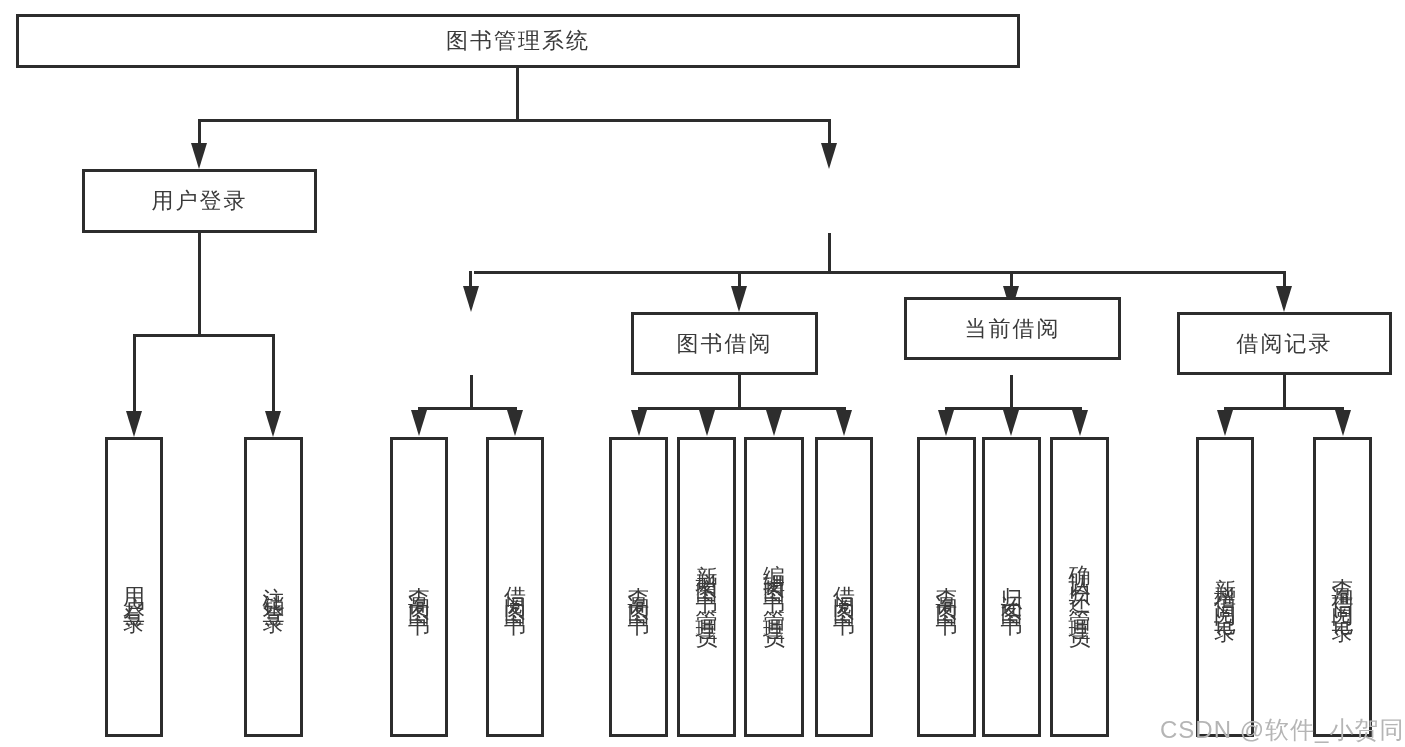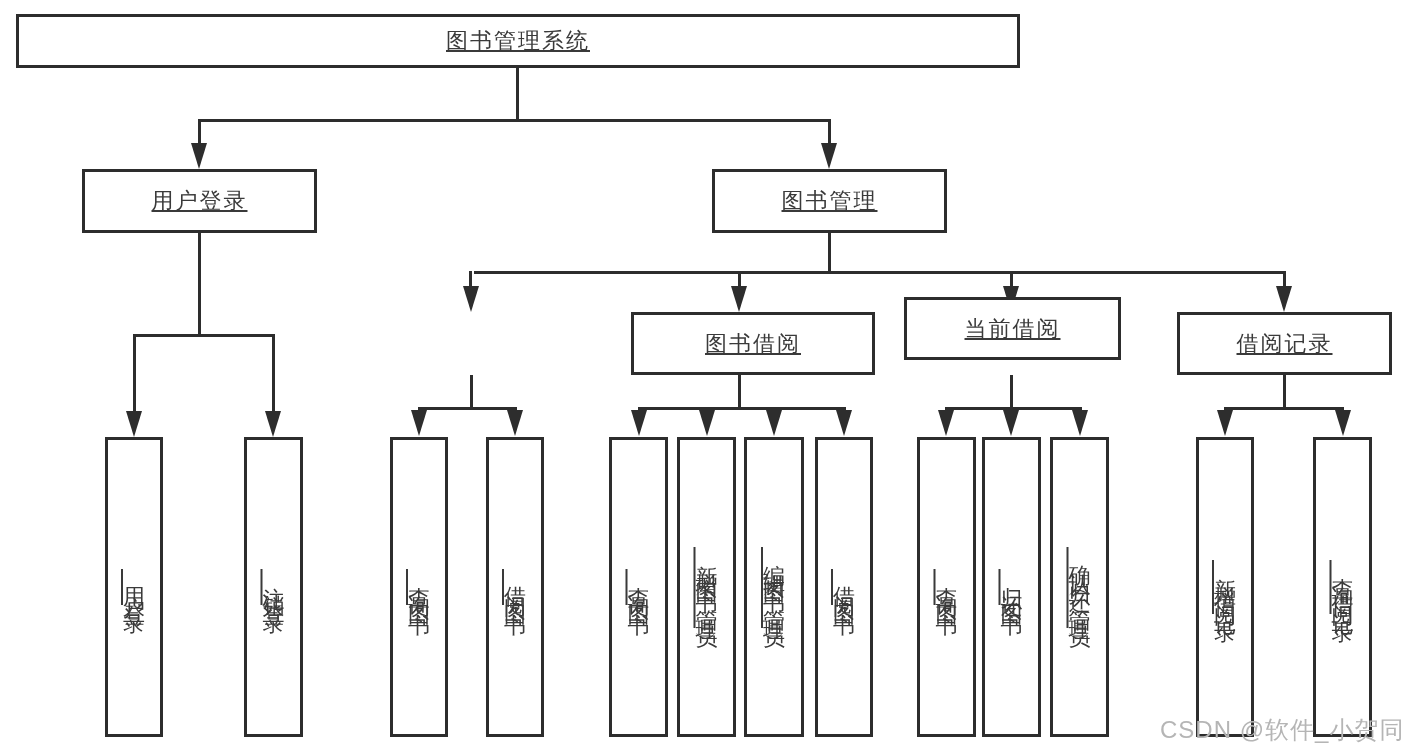--- a/index.html
+++ b/index.html
@@ -12,21 +12,20 @@
     overflow:hidden;
   }
   .node {
     position:absolute;
     background:#ffffff;
     border:3px solid #2d2d2d;
     box-sizing:border-box;
     display:flex;
     align-items:center;
     justify-content:center;
-    text-decoration:underline;
   }
   .hnode { font-size:22px; letter-spacing:2px; }
   .vnode { }
   .vtext {
     writing-mode:vertical-rl;
     text-orientation:mixed;
     font-size:22px;
     letter-spacing:9px;
     line-height:1;
     white-space:nowrap;
@@ -61,43 +60,40 @@
   <div class="line" style="left:516px; top:68px;  width:3px;  height:54px;"></div>
   <div class="line" style="left:198px; top:119px; width:633px; height:3px;"></div>
   <div class="line" style="left:198px; top:119px; width:3px;  height:28px;"></div>
   <div class="line" style="left:828px; top:119px; width:3px;  height:28px;"></div>
   <div class="arrow" style="left:191px; top:143px;"></div>
   <div class="arrow" style="left:821px; top:143px;"></div>
 
   <div class="node hnode" style="left:82px; top:169px; width:235px; height:64px;">
     <span>用户登录</span>
   </div>
-  <div class="node hnode" style="left:712px; top:169px; width:235px; height:64px;">
-    <span>图书管理</span>
-  </div>
 
   <div class="line" style="left:198px; top:233px; width:3px;  height:103px;"></div>
   <div class="line" style="left:133px; top:334px; width:142px; height:3px;"></div>
   <div class="line" style="left:133px; top:334px; width:3px;  height:80px;"></div>
   <div class="line" style="left:272px; top:334px; width:3px;  height:80px;"></div>
   <div class="arrow" style="left:126px; top:411px;"></div>
   <div class="arrow" style="left:265px; top:411px;"></div>
 
   <div class="line" style="left:828px; top:233px; width:3px;  height:40px;"></div>
   <div class="line" style="left:474px; top:271px; width:812px; height:3px;"></div>
   <div class="line" style="left:469px;  top:271px; width:3px; height:18px;"></div>
   <div class="line" style="left:738px;  top:271px; width:3px; height:18px;"></div>
   <div class="line" style="left:1010px; top:271px; width:3px; height:18px;"></div>
   <div class="line" style="left:1283px; top:271px; width:3px; height:18px;"></div>
   <div class="arrow" style="left:463px;  top:286px;"></div>
   <div class="arrow" style="left:731px;  top:286px;"></div>
   <div class="arrow" style="left:1003px; top:286px;"></div>
   <div class="arrow" style="left:1276px; top:286px;"></div>
 
-  <div class="node hnode" style="left:631px; top:312px; width:244px; height:63px;">
+  <div class="node hnode" style="left:631px; top:312px; width:187px; height:63px;">
     <span>图书借阅</span>
   </div>
   <div class="node hnode" style="left:904px; top:297px; width:217px; height:63px;">
     <span>当前借阅</span>
   </div>
   <div class="node hnode" style="left:1177px; top:312px; width:215px; height:63px;">
     <span>借阅记录</span>
   </div>
 
   <div class="line" style="left:470px; top:375px; width:3px; height:35px;"></div>

